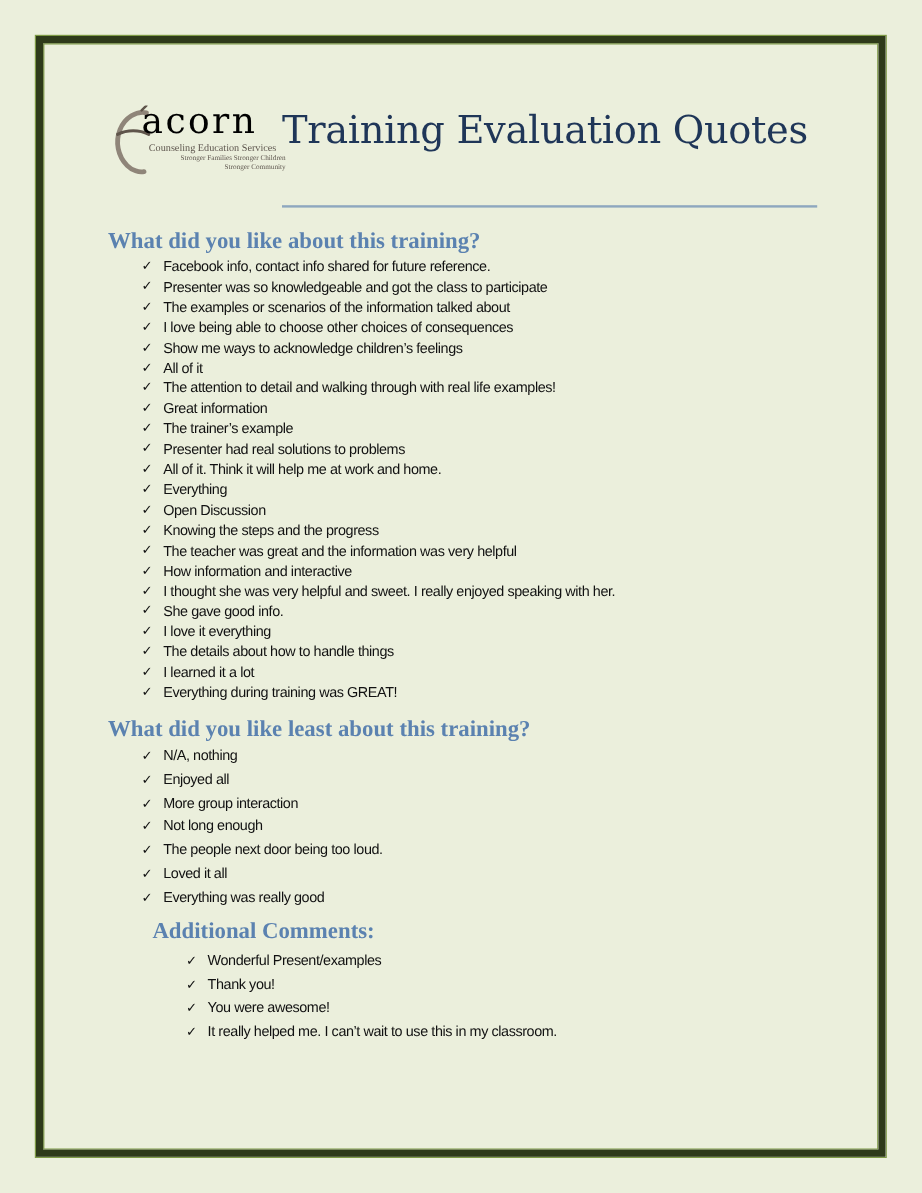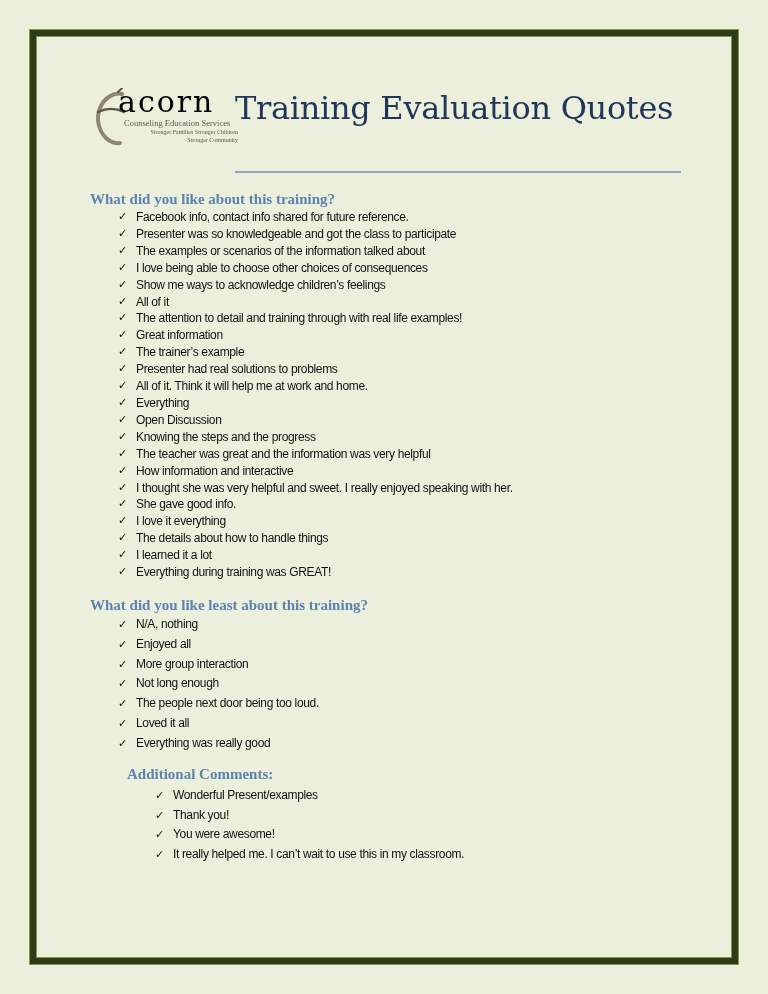--- a/index.html
+++ b/index.html
@@ -52,21 +52,21 @@
   }
   .title-rule {
     position: absolute; left: 147px; top: 87px;
     width: 446px; height: 0;
     border-top: 2px solid #8ea7bf;
   }
   .section { position: absolute; left: 90px; }
   .section-heading {
     font-family: "Liberation Serif", serif;
     font-weight: bold;
-    font-size: 15px;
+    font-size: 19px;
     color: #5b82b0;
     margin: 0;
     white-space: nowrap;
   }
   .item-list { list-style: none; margin: 0; padding: 0 0 0 28px; }
   .item {
     position: relative;
     font-size: 12px;
     letter-spacing: -0.35px;
     white-space: nowrap;
@@ -113,21 +113,21 @@
 
 <div class="section" id="sec-liked">
   <h2 class="section-heading">What did you like about this training?</h2>
   <ul class="item-list">
       <li class="item"><span class="check">✓</span><span>Facebook info, contact info shared for future reference.</span></li>
       <li class="item"><span class="check">✓</span><span>Presenter was so knowledgeable and got the class to participate</span></li>
       <li class="item"><span class="check">✓</span><span>The examples or scenarios of the information talked about</span></li>
       <li class="item"><span class="check">✓</span><span>I love being  able to choose other choices of consequences</span></li>
       <li class="item"><span class="check">✓</span><span>Show me ways to acknowledge children’s feelings</span></li>
       <li class="item"><span class="check">✓</span><span>All of it</span></li>
-      <li class="item"><span class="check">✓</span><span>The attention to detail and training through with real life examples!</span></li>
+      <li class="item"><span class="check">✓</span><span>The attention to detail and walking through with real life examples!</span></li>
       <li class="item"><span class="check">✓</span><span>Great information</span></li>
       <li class="item"><span class="check">✓</span><span>The trainer’s example</span></li>
       <li class="item"><span class="check">✓</span><span>Presenter had real solutions to problems</span></li>
       <li class="item"><span class="check">✓</span><span>All of it. Think it will help me at work and home.</span></li>
       <li class="item"><span class="check">✓</span><span>Everything</span></li>
       <li class="item"><span class="check">✓</span><span>Open Discussion</span></li>
       <li class="item"><span class="check">✓</span><span>Knowing the steps and the progress</span></li>
       <li class="item"><span class="check">✓</span><span>The teacher was great and the  information was very helpful</span></li>
       <li class="item"><span class="check">✓</span><span>How information and interactive</span></li>
       <li class="item"><span class="check">✓</span><span>I thought she was very helpful and sweet. I really enjoyed speaking with her.</span></li>

